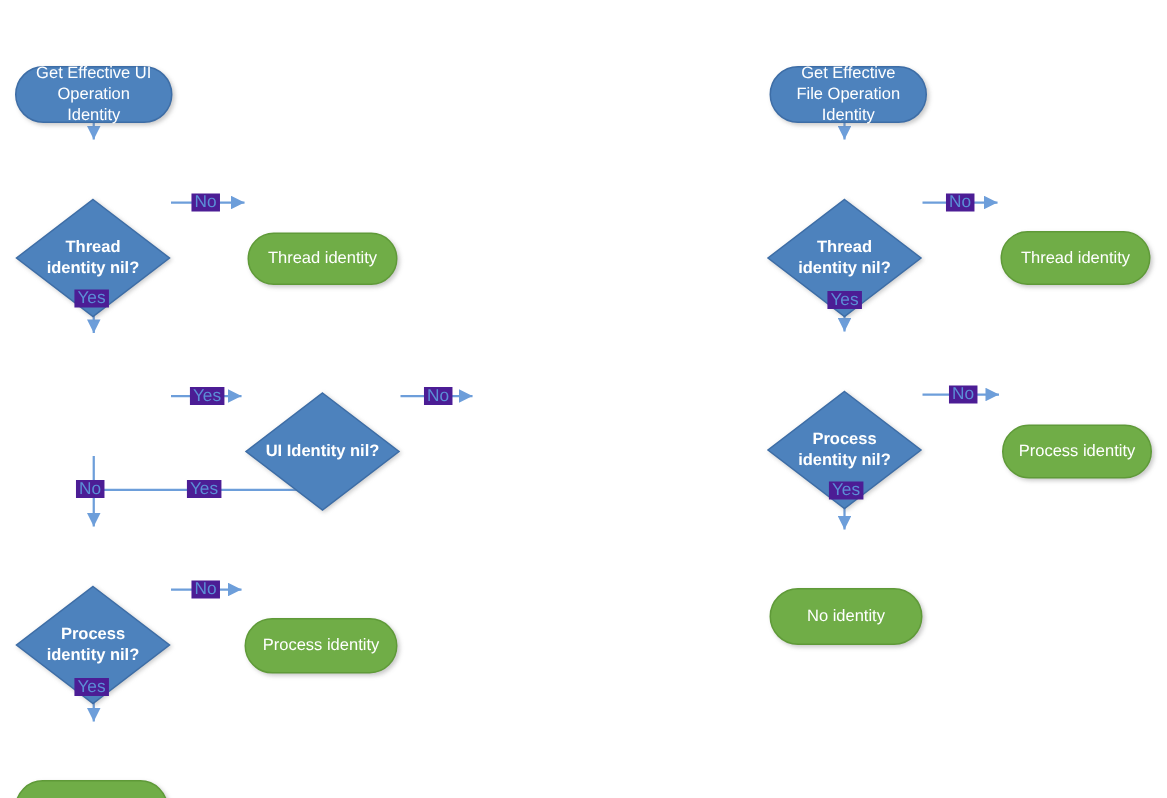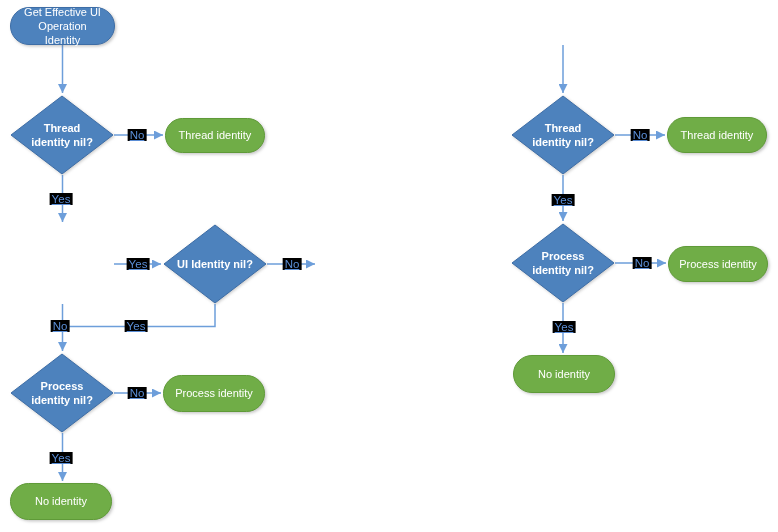--- a/index.html
+++ b/index.html
@@ -8,32 +8,32 @@
     --green-fill:#70ad47;
     --green-border:#5f9a38;
     --conn:#6d9eda;
     --label:#5b8ed6;
   }
   html,body{margin:0;padding:0;background:#ffffff;}
   body{font-family:"Liberation Sans", sans-serif;}
   .canvas{position:relative;width:778px;height:532px;background:#ffffff;overflow:hidden;}
   .connectors{position:absolute;left:0;top:0;width:778px;height:532px;}
   .node{position:absolute;display:flex;align-items:center;justify-content:center;
-        text-align:center;font-size:11px;line-height:1.3;color:#ffffff;box-sizing:border-box;}
+        text-align:center;font-size:11px;line-height:1.3;color:#ffffff;box-sizing:border-box;margin-top:37px;}
   .stadium{border-radius:19px;padding:2px 10px;
            box-shadow:1.5px 1.5px 3px rgba(100,100,100,0.35);}
   .stadium.blue{background:var(--blue-fill);border:1px solid var(--blue-border);}
   .stadium.green{background:var(--green-fill);border:1px solid var(--green-border);}
   .diamond{background:transparent;font-weight:bold;}
   .diamond svg{position:absolute;left:0;top:0;width:100%;height:100%;
                filter:drop-shadow(1.5px 1.5px 1.5px rgba(100,100,100,0.35));}
   .diamond .dlabel{position:relative;z-index:1;padding:0 14px;}
   .edge-label{position:absolute;transform:translate(-50%,-50%);
-              background:#000000;color:var(--label);font-size:11.5px;
-              padding:0 2px;z-index:2;white-space:nowrap;text-decoration:underline;}
+              background:#4c1d95;color:var(--label);font-size:11.5px;
+              padding:0 2px;z-index:2;white-space:nowrap;}
 </style>
 </head>
 <body>
 
 <div class="canvas">
 
   <svg class="connectors" viewBox="0 0 778 532" xmlns="http://www.w3.org/2000/svg">
     <defs>
       <marker id="arrow" viewBox="0 0 10 10" refX="10" refY="5" markerWidth="10" markerHeight="9" markerUnits="userSpaceOnUse" orient="auto">
         <path d="M0,0 L10,5 L0,10 z" fill="#6d9eda"></path>
@@ -92,20 +92,21 @@
 
   <span class="edge-label" style="left:137px;top:135px">No</span>
   <span class="edge-label" style="left:61px;top:199px">Yes</span>
   <span class="edge-label" style="left:138px;top:264px">Yes</span>
   <span class="edge-label" style="left:292px;top:264px">No</span>
   <span class="edge-label" style="left:60px;top:326px">No</span>
   <span class="edge-label" style="left:136px;top:326px">Yes</span>
   <span class="edge-label" style="left:137px;top:393px">No</span>
   <span class="edge-label" style="left:61px;top:458px">Yes</span>
 
+  <div class="node stadium blue" style="left:513px;top:7px;width:105px;height:38px">Get Effective File Operation Identity</div>
 
   <div class="node diamond" style="left:511px;top:95px;width:104px;height:80px">
     <svg viewBox="0 0 104 80">
       <polygon points="52,1 103,40 52,79 1,40" fill="#4d82bd" stroke="#3d6da6" stroke-width="1"></polygon>
     </svg>
     <span class="dlabel">Thread identity nil?</span>
   </div>
 
   <div class="node stadium green" style="left:667px;top:117px;width:100px;height:36px">Thread identity</div>
 

